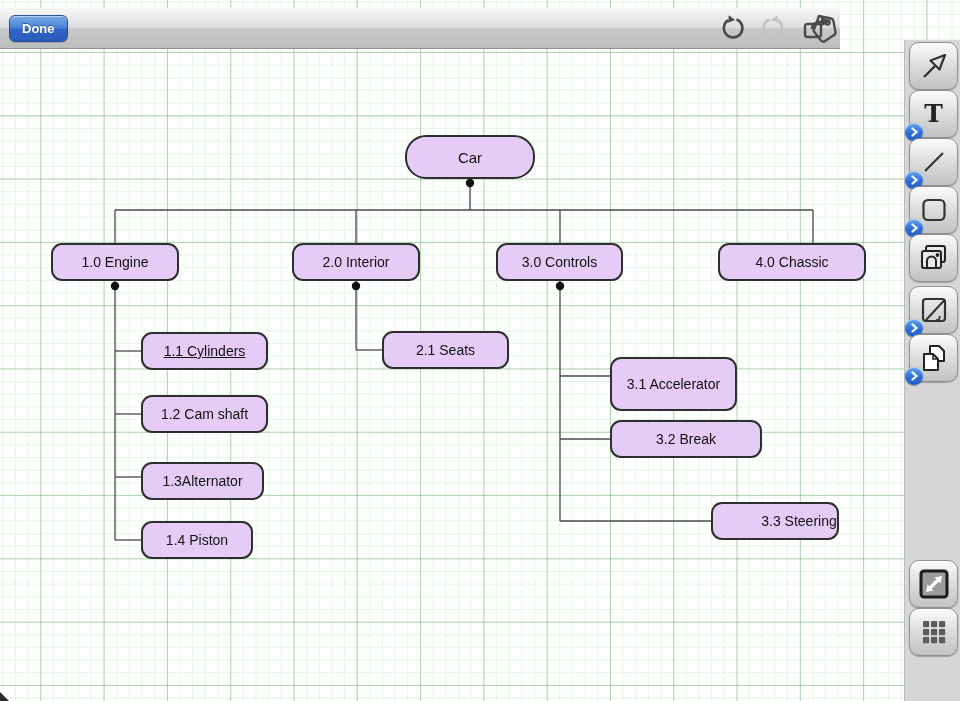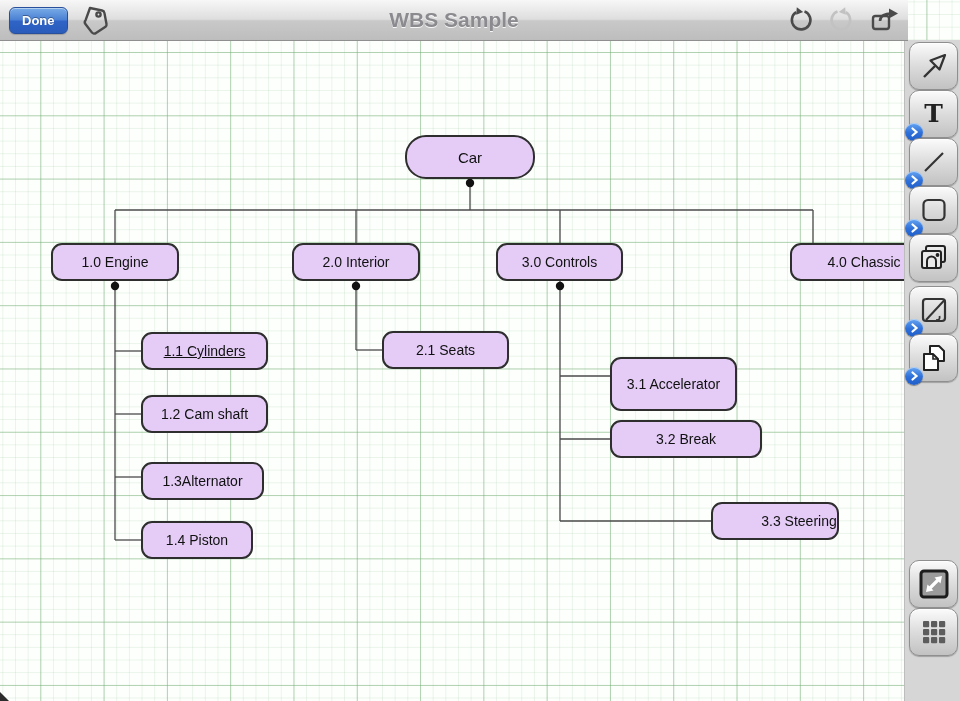--- a/index.html
+++ b/index.html
@@ -9,24 +9,24 @@
     background:
       linear-gradient(to right, rgba(118,175,118,.50) 1.2px, transparent 1.2px) 40.3px 52px / 63.3px 63.3px,
       linear-gradient(to bottom, rgba(118,175,118,.50) 1.2px, transparent 1.2px) 40.3px 52px / 63.3px 63.3px,
       linear-gradient(to right, rgba(140,190,140,.17) 1px, transparent 1px) 40.3px 52px / 12.66px 12.66px,
       linear-gradient(to bottom, rgba(140,190,140,.17) 1px, transparent 1px) 40.3px 52px / 12.66px 12.66px,
       #fdfffd;
   }
 
   
   .topbar{
-    position:absolute;left:0;top:0;width:908px;height:40px;
+    position:absolute;left:0;top:8px;width:840px;height:40px;
     background:linear-gradient(to bottom,#f7f7f7 0%,#dedede 48%,#c9c9c9 52%,#bdbdbd 100%);
     border-bottom:1px solid #8f8f8f;
-    display:flex;align-items:center;z-index:30;
+    display:flex;align-items:center;z-index:30;justify-content:space-between;
   }
   .title{
     position:absolute;left:0;right:0;text-align:center;
     font-size:21px;font-weight:bold;color:#8a8a8f;
     text-shadow:0 1px 0 rgba(255,255,255,.85);
     pointer-events:none;
   }
   .done-btn{
     margin-left:9px;
     padding:5px 12px;border-radius:6px;
@@ -103,21 +103,21 @@
     <circle cx="115" cy="286" r="4.2" fill="#111"></circle>
     <circle cx="356" cy="286" r="4.2" fill="#111"></circle>
     <circle cx="560" cy="286" r="4.2" fill="#111"></circle>
   </svg>
 
 <div id="nodes-layer">
     <div class="node node-root" style="left: 405px; top: 135px; width: 130px; height: 44px;">Car</div>
     <div class="node" style="left: 51px; top: 243px; width: 128px; height: 38px;">1.0 Engine</div>
     <div class="node" style="left: 292px; top: 243px; width: 128px; height: 38px;">2.0 Interior</div>
     <div class="node" style="left: 496px; top: 243px; width: 127px; height: 38px;">3.0 Controls</div>
-    <div class="node" style="left: 790px; top: 243px; width: 148px; height: 38px;">4.0 Chassic</div>
+    <div class="node" style="left: 718px; top: 243px; width: 148px; height: 38px;">4.0 Chassic</div>
     <div class="node" style="left: 141px; top: 332px; width: 127px; height: 38px; text-decoration: underline;">1.1 Cylinders</div>
     <div class="node" style="left: 141px; top: 395px; width: 127px; height: 38px;">1.2 Cam shaft</div>
     <div class="node" style="left: 141px; top: 462px; width: 123px; height: 38px;">1.3Alternator</div>
     <div class="node" style="left: 141px; top: 521px; width: 112px; height: 38px;">1.4 Piston</div>
     <div class="node" style="left: 382px; top: 331px; width: 127px; height: 38px;">2.1 Seats</div>
     <div class="node" style="left: 610px; top: 357px; width: 127px; height: 54px;">3.1 Accelerator</div>
     <div class="node" style="left: 610px; top: 420px; width: 152px; height: 38px;">3.2 Break</div>
     <div class="node" style="left: 711px; top: 502px; width: 128px; height: 38px; padding-left: 48px;">3.3 Steering</div>
   </div>
 
@@ -128,21 +128,20 @@
 
   <div class="bar-icon tag-btn">
     <svg width="30" height="32" viewBox="0 0 30 32">
       <g fill="none" stroke="#4a4a4a" stroke-width="2.4" stroke-linejoin="round">
         <path d="M9 4 L21 6.5 a3 3 0 0 1 2.4 2.4 L25.5 20 a3 3 0 0 1 -1 2.8 L15 29 a3 3 0 0 1 -4.2 -.6 L4.4 20 a3 3 0 0 1 .2 -3.8 Z"></path>
         <circle cx="17.5" cy="10.5" r="2.1"></circle>
       </g>
     </svg>
   </div>
 
-  <div class="title">WBS Sample</div>
 
   <div class="right-icons">
     <div class="bar-icon">
       <svg width="28" height="28" viewBox="0 0 28 28">
         <path d="M10.2 6.2 A 9.3 9.3 0 1 0 18.5 5.4" fill="none" stroke="#4a4a4a" stroke-width="2.6"></path>
         <path d="M10.8 1.2 L10.2 8.8 L17.2 6.0 Z" fill="#4a4a4a"></path>
       </svg>
     </div>
     <div class="bar-icon">
       <svg width="28" height="28" viewBox="0 0 28 28">

